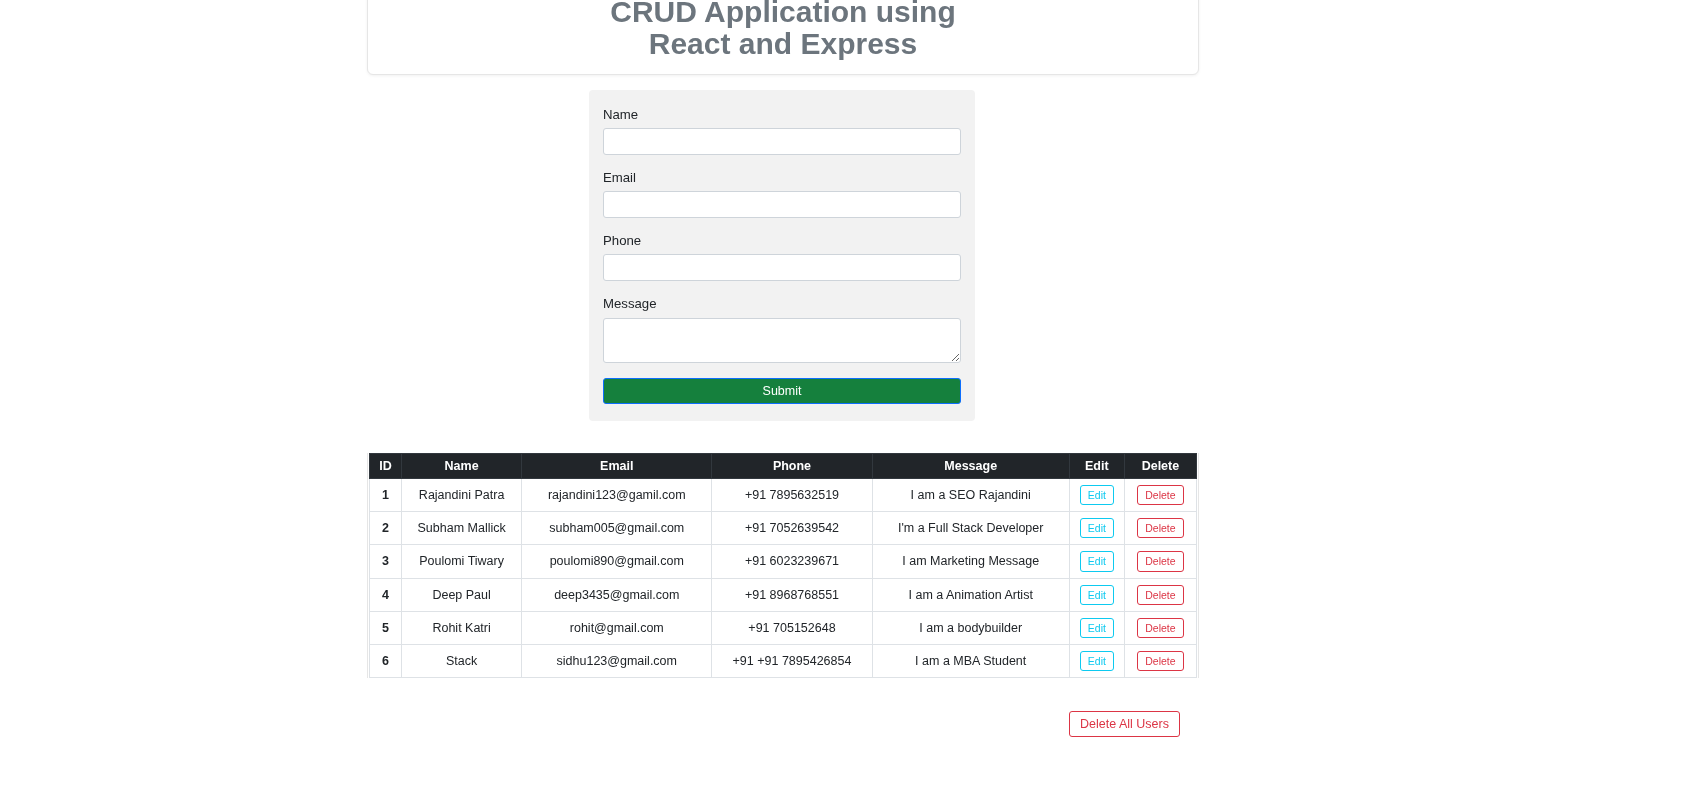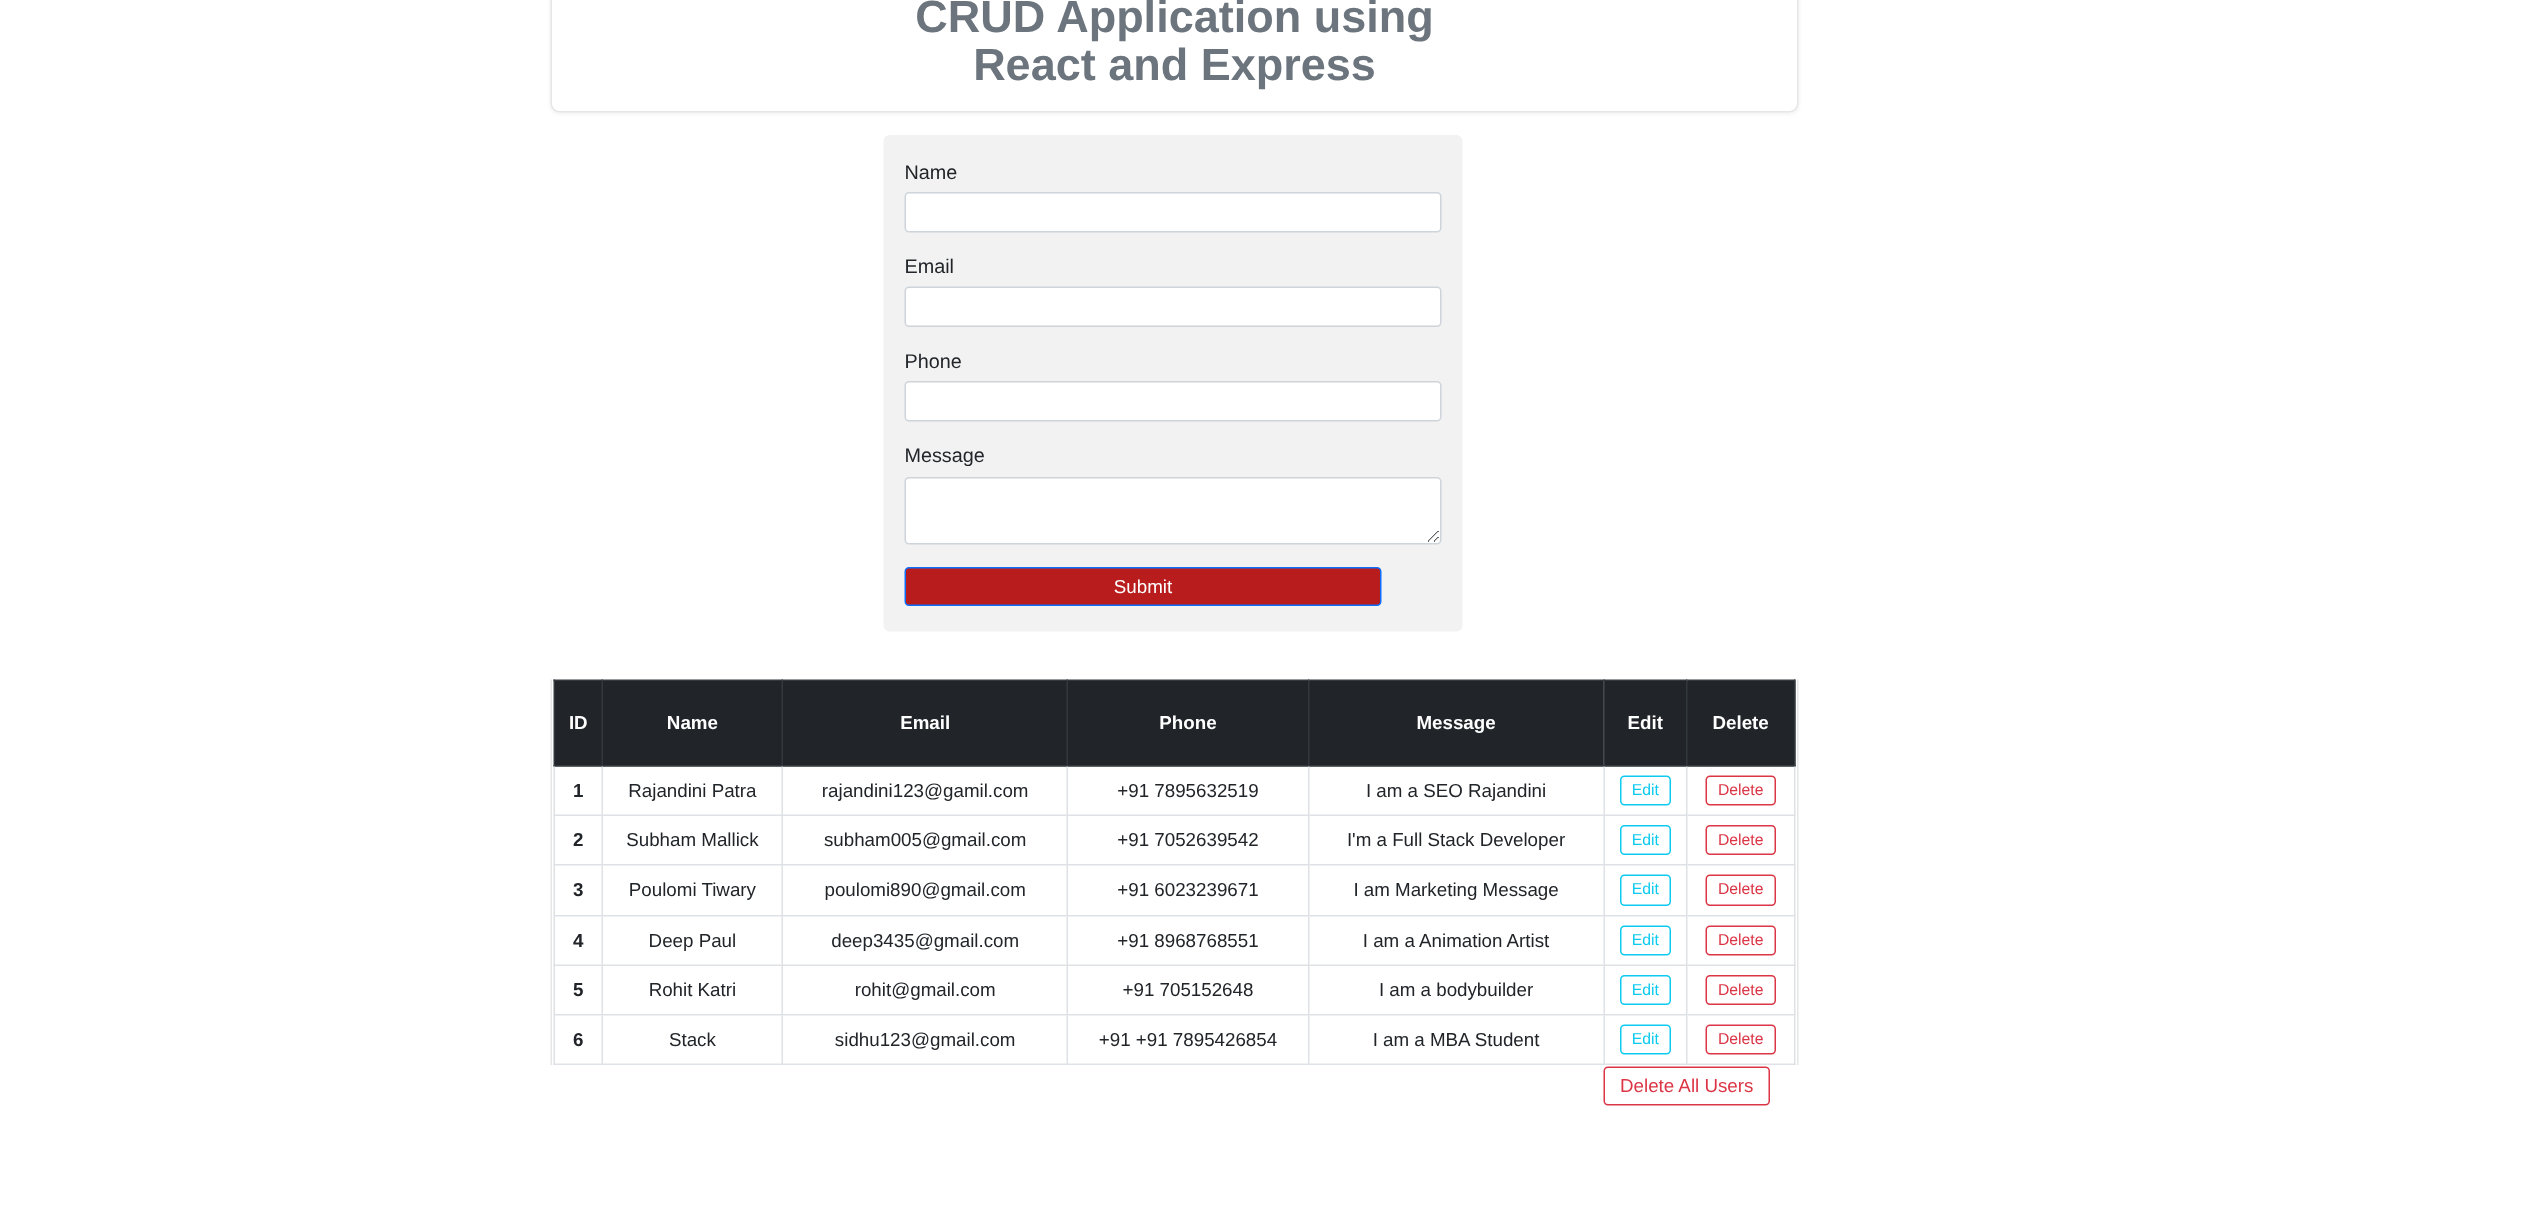--- a/index.html
+++ b/index.html
@@ -82,24 +82,24 @@
     border-radius: 3px;
     font-family: "Liberation Sans", sans-serif;
     font-size: 13px;
     color: #212529;
     padding: 4px 7px;
     outline: none;
     resize: vertical;
   }
   .submit-button {
     display: block;
-    width: 318px;
+    width: 358px;
     height: 26px;
     margin-top: 15px;
-    background: #b91c1c;
+    background: #15803d;
     border: 1px solid #0d6efd;
     border-radius: 3px;
     color: #ffffff;
     font-family: "Liberation Sans", sans-serif;
     font-size: 12.5px;
     cursor: pointer;
     padding: 0;
   }
 
   
@@ -118,21 +118,21 @@
     width: 828px;
     margin-left: 1px;
     table-layout: fixed;
   }
   table.users th {
     background: #212529;
     color: #ffffff;
     font-size: 12.5px;
     font-weight: bold;
     text-align: center;
-    padding: 21px 4px;
+    padding: 5px 4px;
     border: 1px solid #32383e;
     height: 14px;
     margin-top: 45px;
   }
   table.users td {
     font-size: 12.5px;
     color: #212529;
     text-align: center;
     padding: 6px 4px;
     border: 1px solid #dee2e6;

